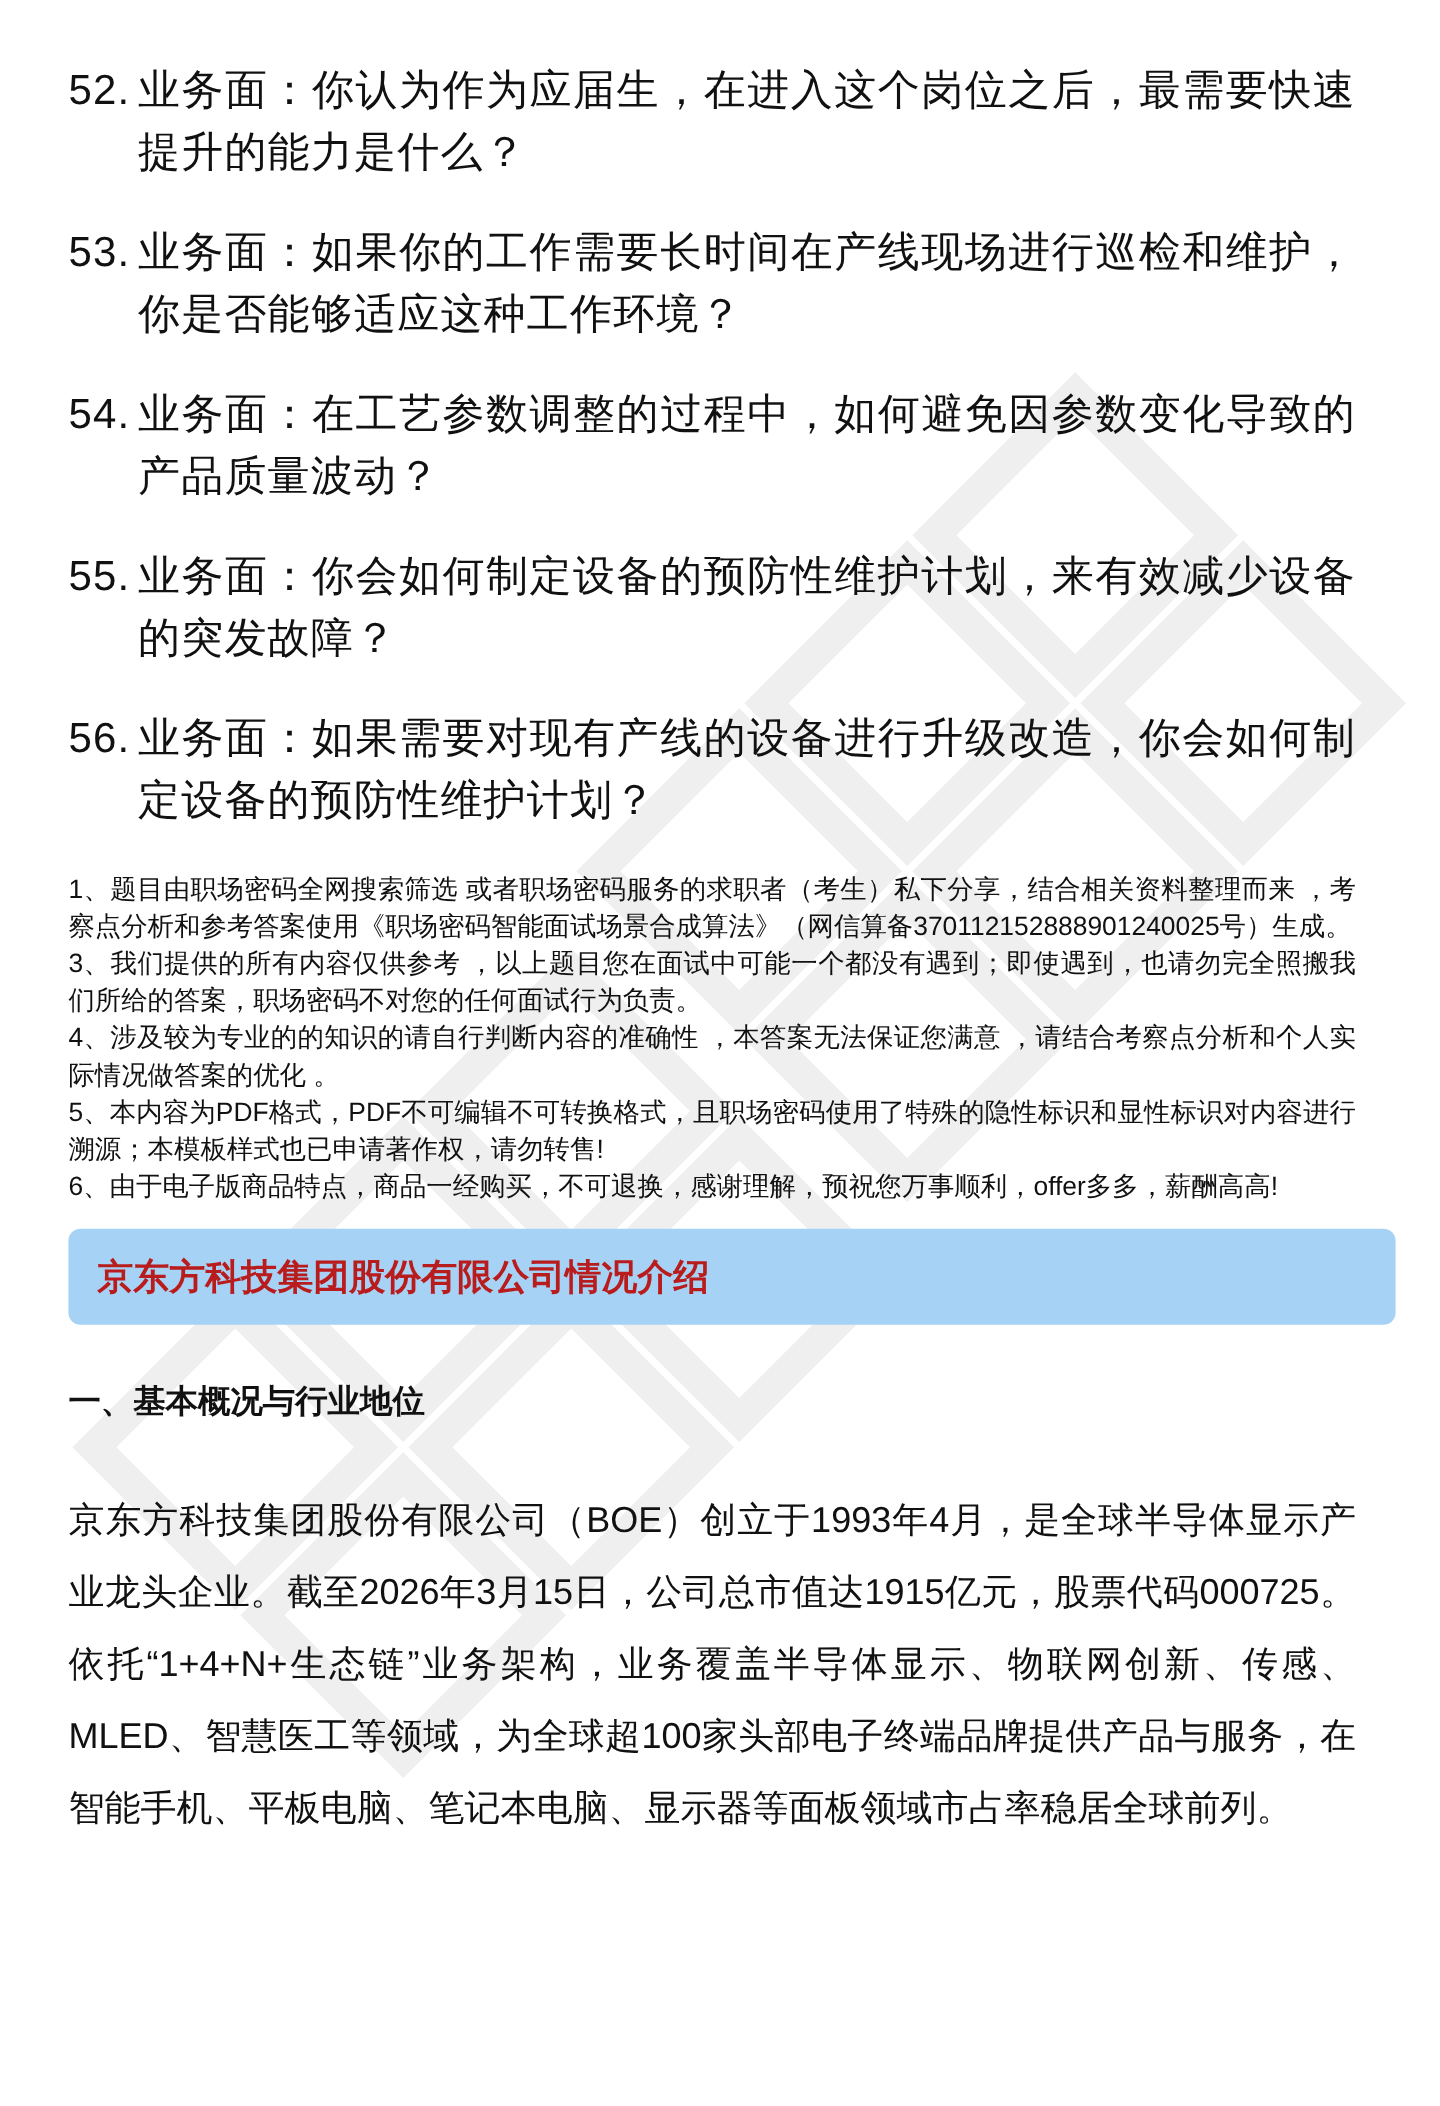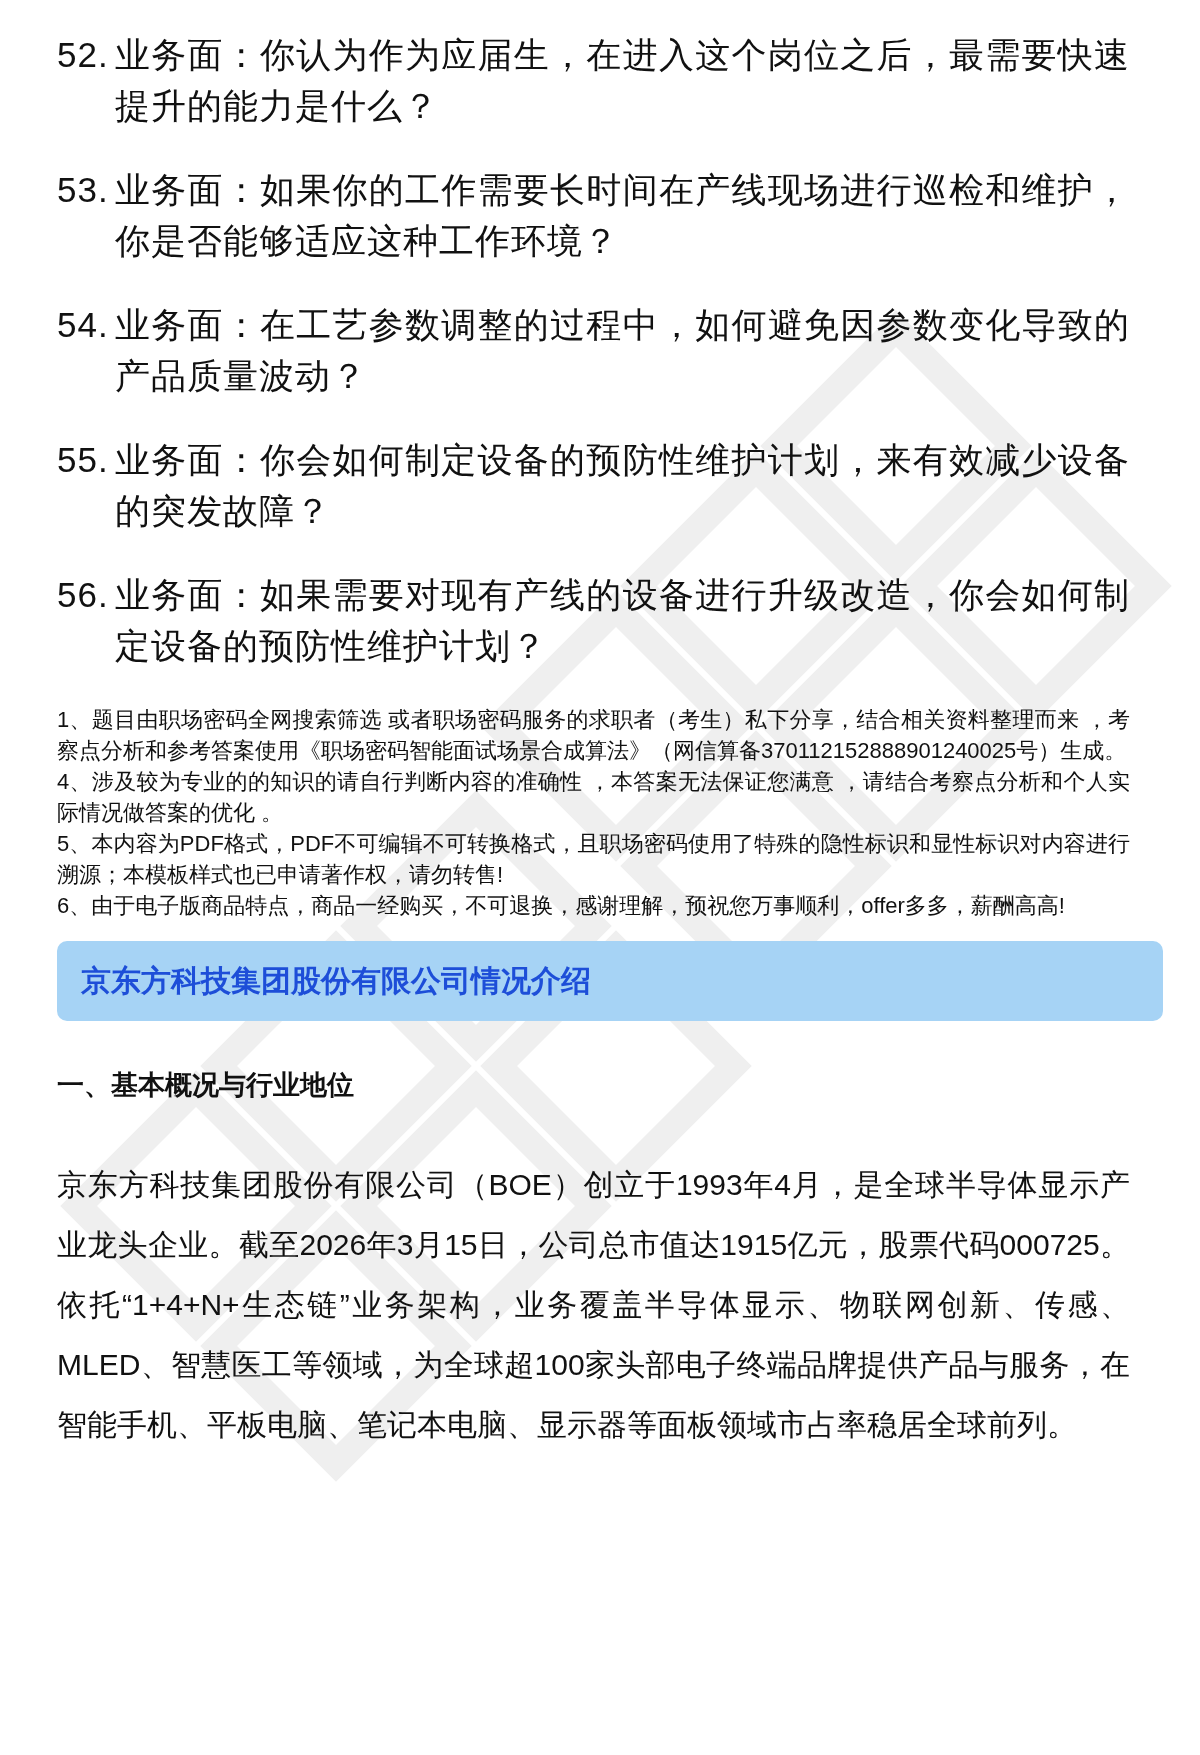--- a/index.html
+++ b/index.html
@@ -35,21 +35,21 @@
   .wm7  { left: 380px; top: 830px; }
   .wm8  { left: 520px; top: 970px; }
   .wm9  { left: 240px; top: 970px; }
   .wm10 { left: 380px; top: 1110px; }
   .wm11 { left: 100px; top: 1110px; }
   .wm12 { left: 240px; top: 1250px; }
   
   .content {
     position: relative;
     z-index: 1;
-    padding: 29px 70px 0 57px;
+    padding: 50px 70px 0 57px;
   }
   .q-list { }
   .q-item {
     display: flex;
     font-size: 35px;
     line-height: 51px;
     letter-spacing: 1px;
     margin-bottom: 33px;
   }
   .q-num { flex: none; width: 58px; }
@@ -64,21 +64,21 @@
     margin-top: 20px;
     margin-right: -33px;
     height: 80px;
     background: #a6d3f5;
     border-radius: 10px;
     display: flex;
     align-items: center;
     padding: 0 24px;
     font-size: 30px;
     font-weight: bold;
-    color: #1d4ed8;
+    color: #b91c1c;
   }
   .subheading {
     margin-top: 44px;
     font-size: 27px;
     line-height: 40px;
     font-weight: bold;
   }
   .body-para {
     margin-top: 50px;
     font-size: 30px;
@@ -132,20 +132,21 @@
         <span class="q-text">业务面：你会如何制定设备的预防性维护计划，来有效减少设备的突发故障？</span>
       </div>
       <div class="q-item">
         <span class="q-num">56.</span>
         <span class="q-text">业务面：如果需要对现有产线的设备进行升级改造，你会如何制定设备的预防性维护计划？</span>
       </div>
     </div>
 
     <div class="notes">
       <div>1、题目由职场密码全网搜索筛选 或者职场密码服务的求职者（考生）私下分享，结合相关资料整理而来 ，考察点分析和参考答案使用《职场密码智能面试场景合成算法》（网信算备370112152888901240025号）生成。</div>
+      <div>3、我们提供的所有内容仅供参考 ，以上题目您在面试中可能一个都没有遇到；即使遇到，也请勿完全照搬我们所给的答案，职场密码不对您的任何面试行为负责。</div>
       <div>4、涉及较为专业的的知识的请自行判断内容的准确性 ，本答案无法保证您满意 ，请结合考察点分析和个人实际情况做答案的优化 。</div>
       <div>5、本内容为PDF格式，PDF不可编辑不可转换格式，且职场密码使用了特殊的隐性标识和显性标识对内容进行溯源；本模板样式也已申请著作权，请勿转售!</div>
       <div>6、由于电子版商品特点，商品一经购买，不可退换，感谢理解，预祝您万事顺利，offer多多，薪酬高高!</div>
     </div>
 
     <div class="company-header">
       <span>京东方科技集团股份有限公司情况介绍</span>
     </div>
 
     <div class="subheading">一、基本概况与行业地位</div>

